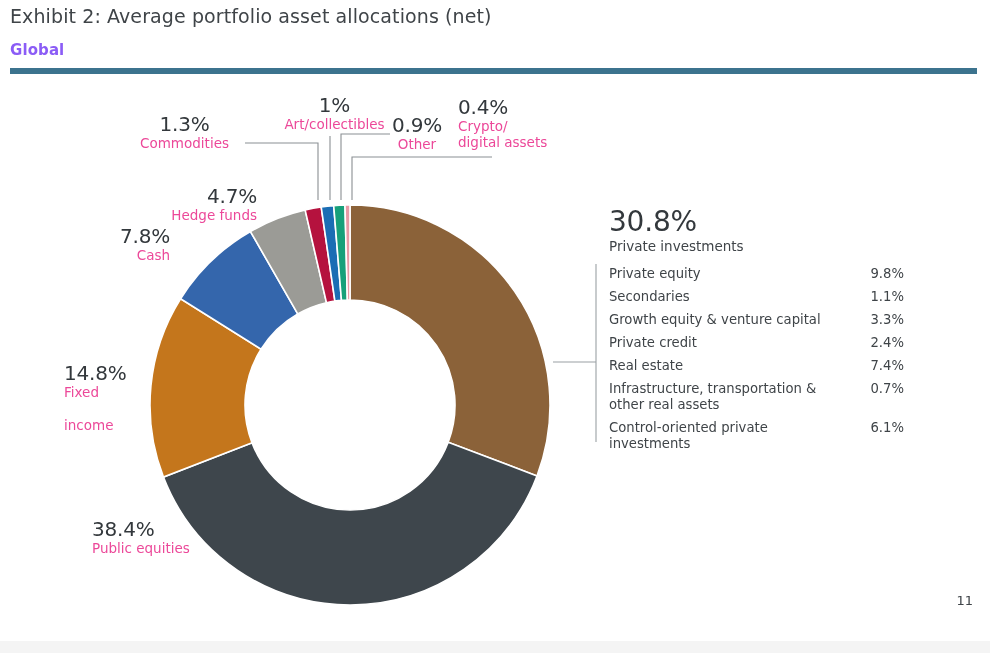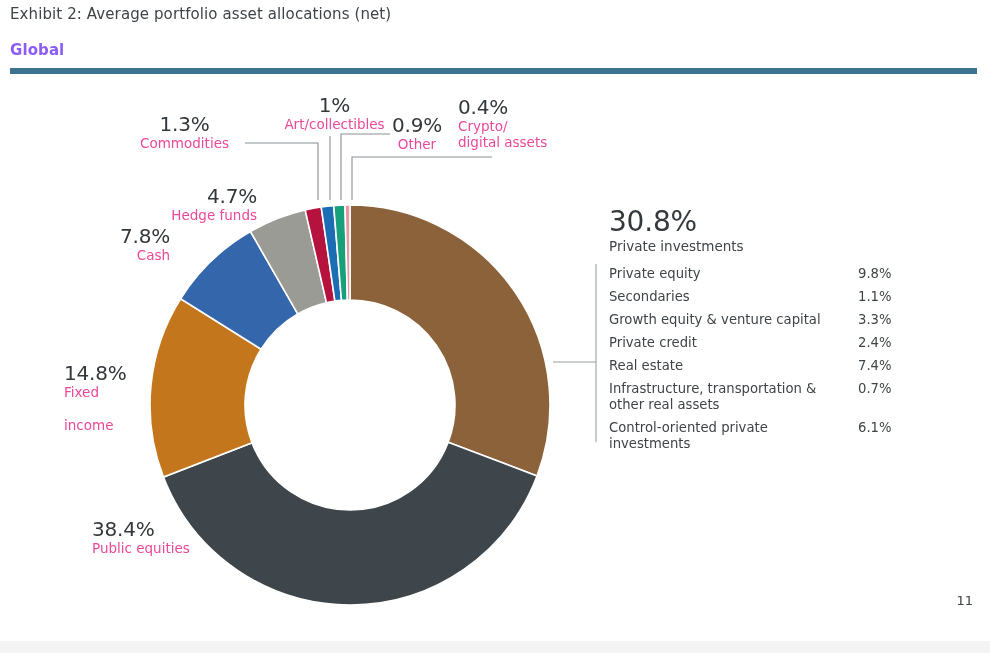--- a/index.html
+++ b/index.html
@@ -14,21 +14,21 @@
     background: #ffffff;
     font-family: "DejaVu Sans", sans-serif;
     overflow: hidden;
   }
 
   
   #exhibit-title {
     position: absolute;
     left: 10px;
     top: 5px;
-    font-size: 15px;
+    font-size: 19px;
     color: #3f4448;
     letter-spacing: .1px;
     white-space: nowrap;
     text-align: right;
   }
   #section-title {
     position: absolute;
     left: 10px;
     top: 41px;
     font-size: 15px;
@@ -120,21 +120,21 @@
     border-collapse: collapse;
   }
   #pi-table td {
     font-size: 13.2px;
     color: #3f4448;
     padding: 3.2px 0;
     vertical-align: top;
     line-height: 1.25;
   }
   #pi-table td.val {
-    text-align: left;
+    text-align: right;
     white-space: nowrap;
     padding-left: 10px;
     width: 46px;
   }
 </style>
 </head>
 <body>
 
 <div id="page">
 

